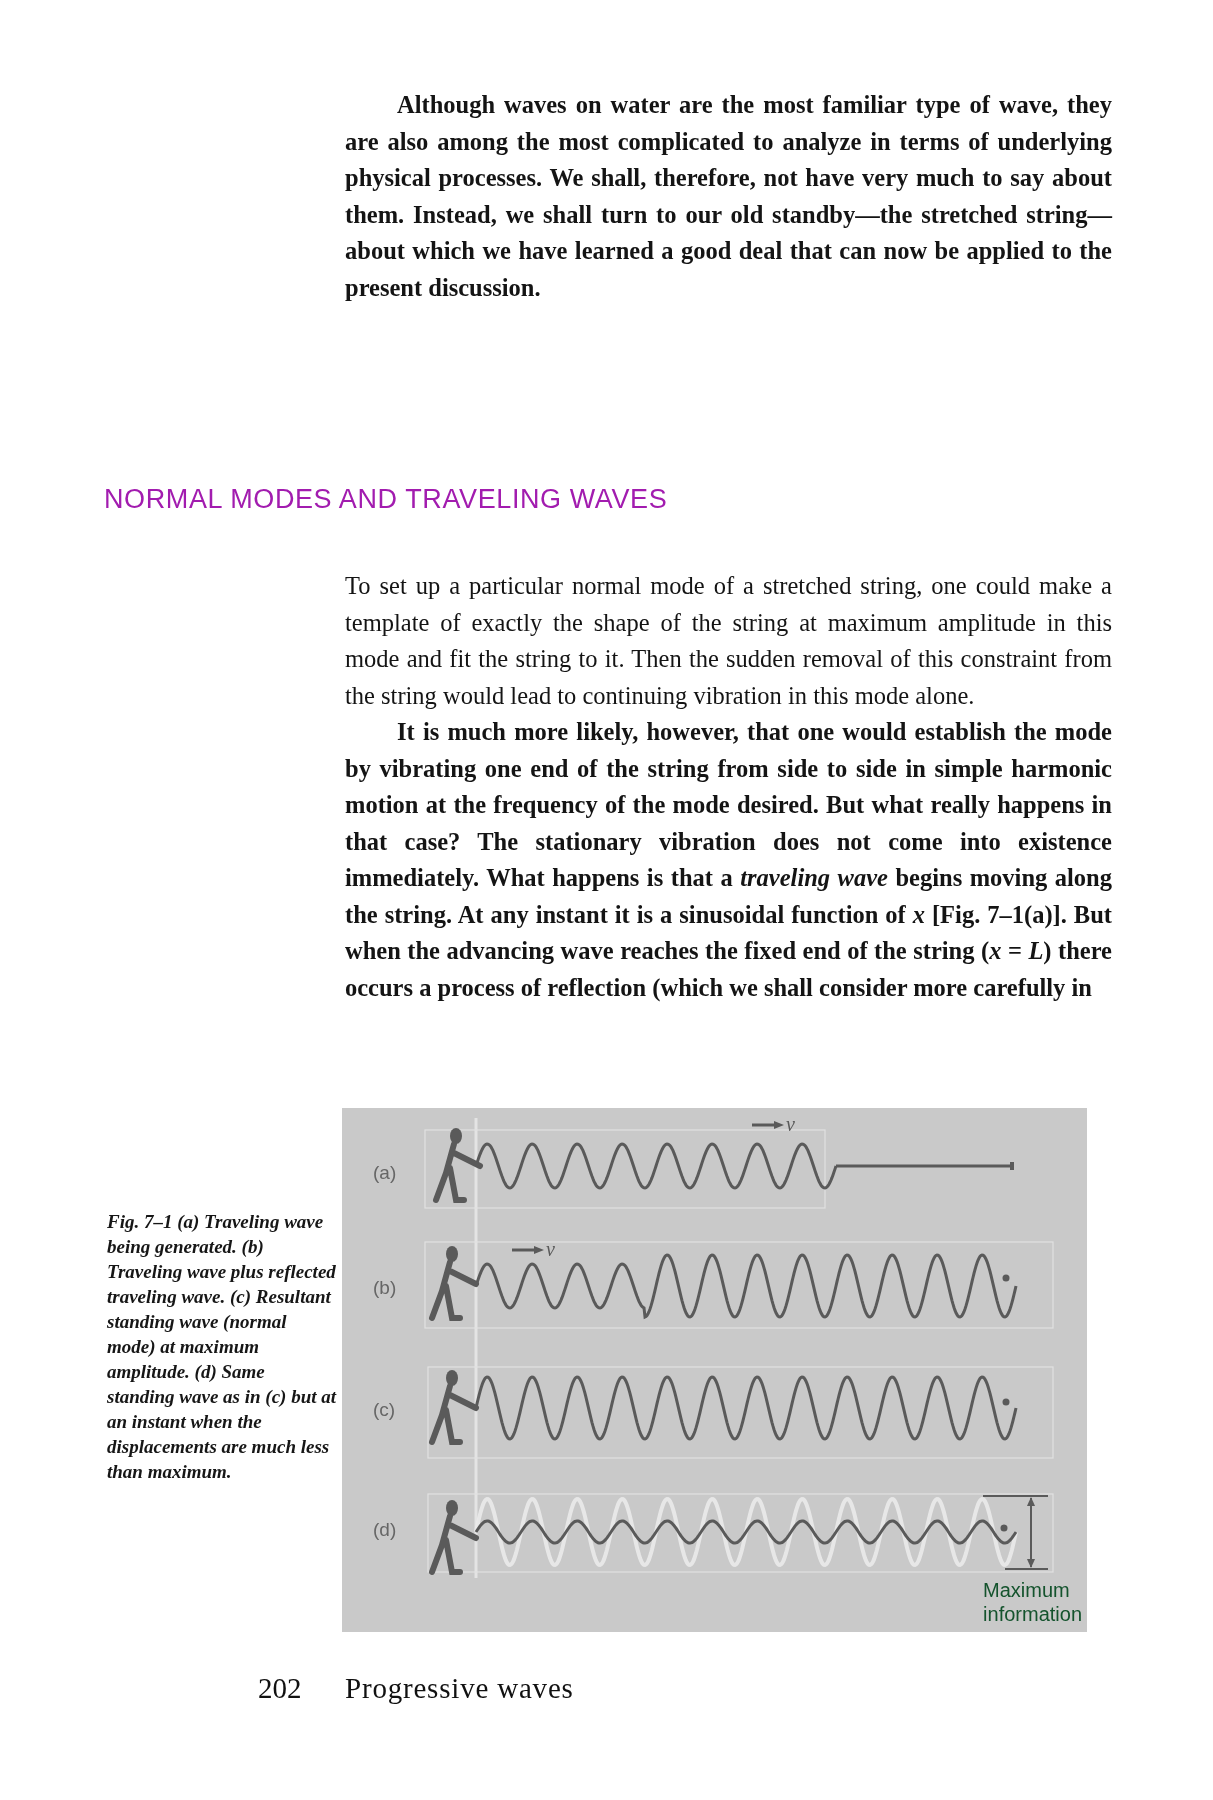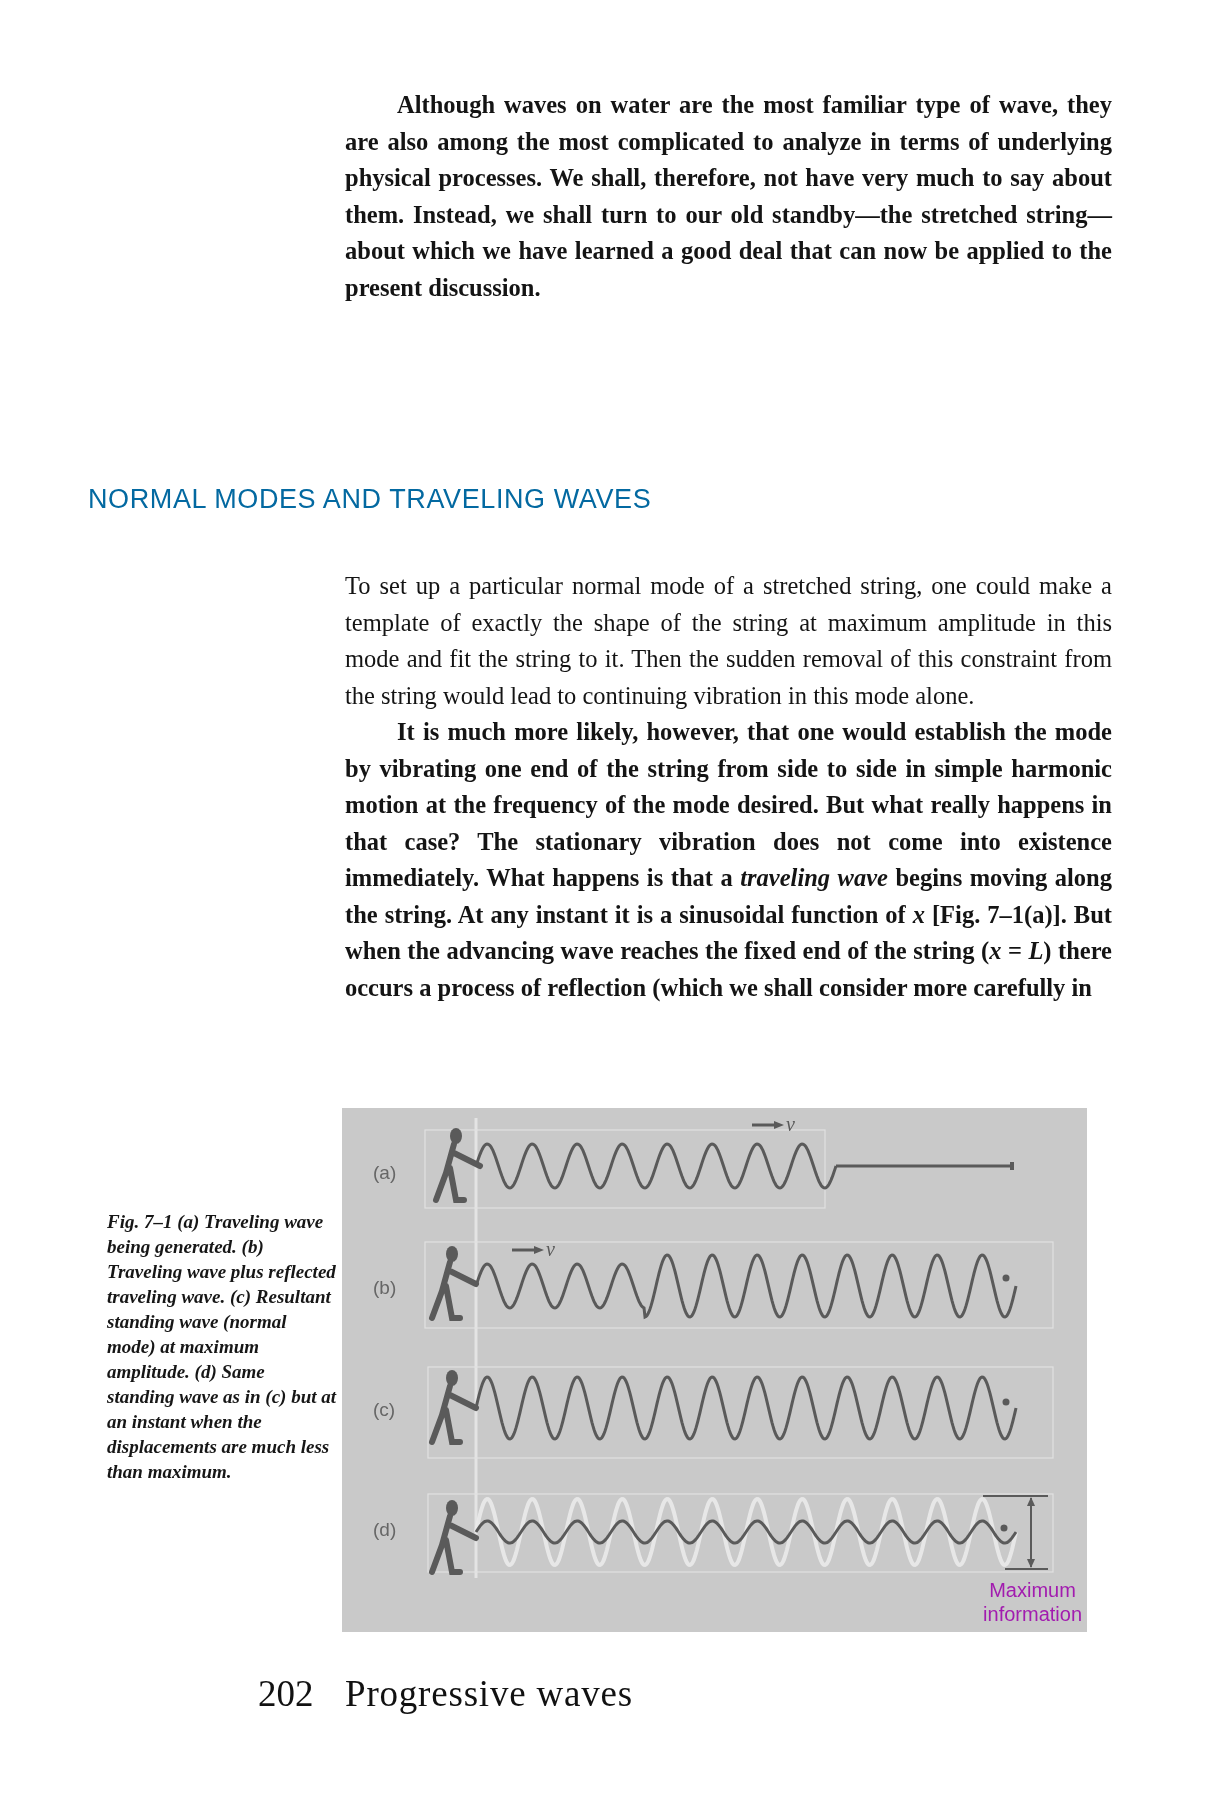--- a/index.html
+++ b/index.html
@@ -5,42 +5,42 @@
   html, body { margin:0; padding:0; background:#ffffff; }
   body { width:1213px; height:1800px; position:relative; overflow:hidden; color:#111; }
   .body-text {
     position:absolute; left:345px; width:767px;
     font-family: "Liberation Serif", serif; font-size:24.5px; line-height:36.5px;
     text-align: justify; color:#141414;
   }
   .body-text p { margin:0; }
   .body-text p.indent { text-indent:52px;font-weight:bold; }
   .section-heading {
-    position:absolute; left:88px; top:484px;
+    position:absolute; left:104px; top:484px;
     font-family: "Liberation Sans", "DejaVu Sans", sans-serif; font-size:27px;
-    letter-spacing:0.6px; color:#0369a1; margin:0; font-weight:normal;
+    letter-spacing:0.6px; color:#a21caf; margin:0; font-weight:normal;
   }
   .caption {
     position:absolute; left:107px; top:1183px; width:230px;
     font-family: "Liberation Serif", serif; font-style:italic; font-weight:bold;
     font-size:19px; line-height:25px; color:#161616;margin-top:26px;
   }
   .figure {
     position:absolute; left:342px; top:1108px; width:745px; height:524px;
     background:#c9c9c9;
   }
   .figure svg { position:absolute; left:0; top:0; }
   .panel-label {
     position:absolute; font-family:"Liberation Sans", sans-serif; font-size:19px; color:#666;
   }
   .fig-note {
-    position:absolute; right:5px; top:470px; text-align:center;
-    font-family:"Liberation Sans", sans-serif; font-size:20px; line-height:24px; color:#a21caf;
+    position:absolute; right:5px; top:470px; text-align:left;
+    font-family:"Liberation Sans", sans-serif; font-size:20px; line-height:24px; color:#14532d;
   }
-  .footer { position:absolute; top:1672px; left:258px; font-family:"Liberation Serif", serif; font-size:37px; color:#111; }
+  .footer { position:absolute; top:1672px; left:258px; font-family:"Liberation Serif", serif; font-size:29px; color:#111; }
   .footer .page-num { display:inline-block; width:87px; }
   .footer .running-title { letter-spacing:0.8px; }
 </style>
 </head>
 <body>
 
 <div class="body-text" style="top:87px;">
   <p class="indent">Although waves on water are the most familiar type of wave, they are also among the most complicated to analyze in terms of underlying physical processes. We shall, therefore, not have very much to say about them. Instead, we shall turn to our old standby—the stretched string—about which we have learned a good deal that can now be applied to the present discussion.</p>
 </div>
 

